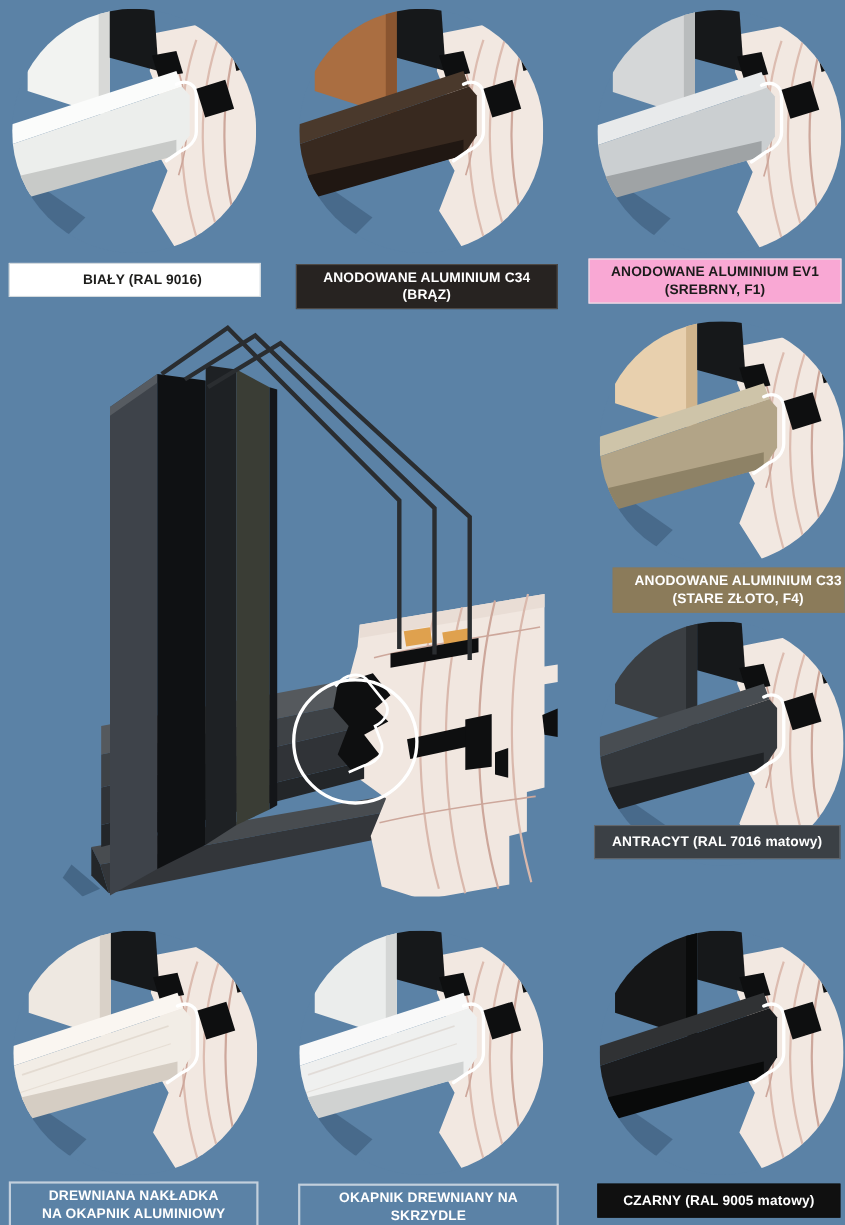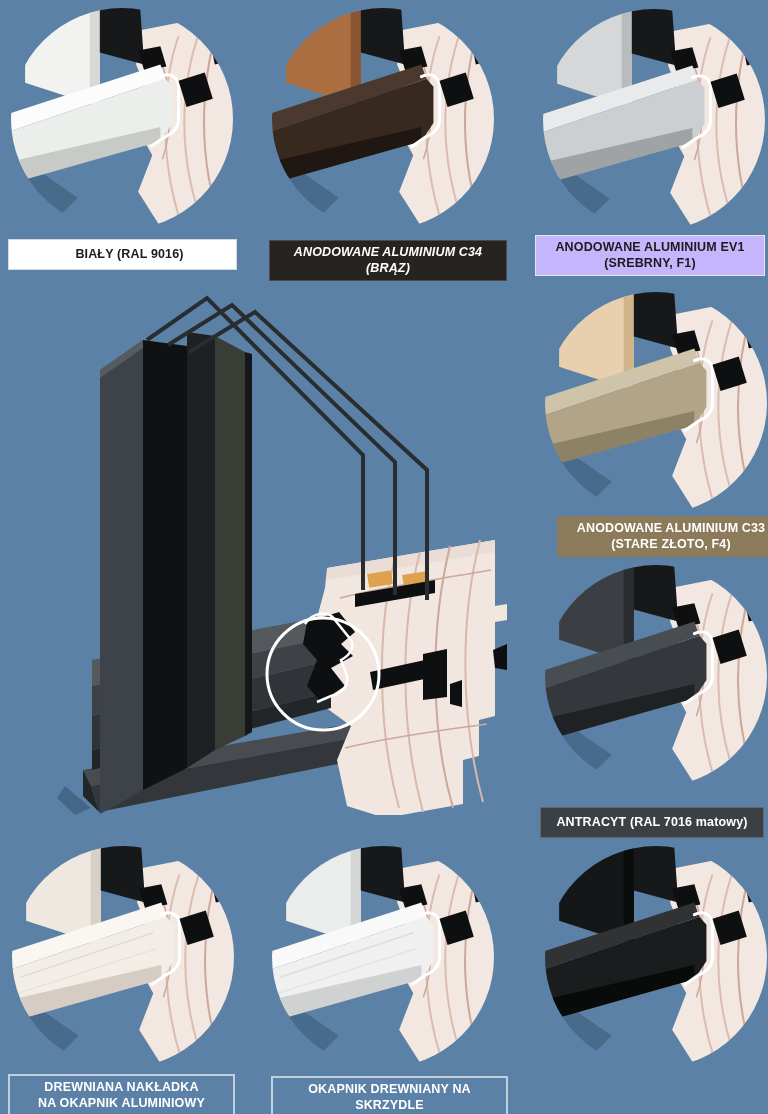--- a/index.html
+++ b/index.html
@@ -17,24 +17,24 @@
   .c-bialy{left:11px;top:8px;}
   .c-braz{left:272px;top:8px;}
   .c-ev1{left:543px;top:9px;}
   .c-c33{left:545px;top:292px;}
   .c-antracyt{left:545px;top:565px;}
   .c-nakladka{left:12px;top:846px;}
   .c-skrzydlo{left:272px;top:846px;}
   .c-czarny{left:545px;top:846px;}
   
   .lab-bialy{left:8px;top:239px;width:229px;padding-left:20px;}
-  .lab-braz{left:269px;top:240px;width:238px;font-style:italic;}
+  .lab-braz{left:269px;top:240px;width:238px;}
   .lab-ev1{left:535px;top:235px;width:230px;}
   .lab-c33{left:537px;top:516px;width:228px;}
-  .lab-antracyt{left:540px;top:807px;width:224px;}
+  .lab-antracyt{left:540px;top:750px;width:224px;}
   .lab-nakladka{left:8px;top:1074px;width:227px;}
   .lab-skrzydlo{left:271px;top:1076px;width:237px;}
   .lab-czarny{left:543px;top:1076px;width:221px;}
   .center-art{position:absolute;left:55px;top:288px;width:460px;height:527px;}
   .center-art svg{display:block;width:100%;height:100%;}
 </style>
 </head>
 <body style="background-color: rgb(91, 130, 166);">
 
 <div class="stage">
@@ -267,28 +267,29 @@
       <path d="M6,146 L142,102" fill="none" stroke-width="1" opacity="0.6" stroke="none"></path>
     </g>
     <path d="M148,68 c10,-5 18,1 18,10 l0,32 c0,9 -7,15 -14,18 l-13,9" fill="none" stroke-width="3" stroke-linecap="round" stroke="#ffffff"></path>
     <polygon points="166,72 192,64 200,90 174,98" fill="#0e0f10"></polygon>
     <polygon points="198,36 216,32 216,52 202,56" fill="#0e0f10"></polygon>
   </svg>
 </div>
 
   <div class="label lab-bialy" style="background-color: rgb(255, 255, 255); color: rgb(28, 28, 26); border-color: rgb(211, 218, 222);">BIAŁY (RAL 9016)</div>
   <div class="label lab-braz" style="background-color: rgb(39, 35, 33); color: rgb(255, 255, 255); border-color: rgb(77, 73, 70);">ANODOWANE ALUMINIUM C34 (BRĄZ)</div>
-  <div class="label lab-ev1" style="background-color: #c4b5fd; color: rgb(27, 27, 27); border-color: rgb(228, 230, 233);">ANODOWANE ALUMINIUM EV1
+  <div class="label lab-ev1" style="background-color: #f9a8d4; color: rgb(27, 27, 27); border-color: rgb(228, 230, 233);">ANODOWANE ALUMINIUM EV1
 (SREBRNY, F1)</div>
   <div class="label lab-c33" style="background-color: rgb(139, 123, 90); color: rgb(255, 255, 255); border-color: rgb(139, 123, 90); margin-left: 20px;">ANODOWANE ALUMINIUM C33
 (STARE ZŁOTO, F4)</div>
   <div class="label lab-antracyt" style="background-color: rgb(59, 64, 69); color: rgb(255, 255, 255); border-color: rgb(97, 102, 108);">ANTRACYT (RAL 7016 matowy)</div>
   <div class="label lab-nakladka outlined" style="background-color: transparent; color: rgb(255, 255, 255); border-color: rgb(194, 207, 220);">DREWNIANA NAKŁADKA
 NA OKAPNIK ALUMINIOWY</div>
   <div class="label lab-skrzydlo outlined" style="background-color: transparent; color: rgb(255, 255, 255); border-color: rgb(194, 207, 220);">OKAPNIK DREWNIANY NA SKRZYDLE</div>
+  <div class="label lab-czarny" style="background-color: rgb(16, 16, 16); color: rgb(255, 255, 255); border-color: rgb(16, 16, 16);">CZARNY (RAL 9005 matowy)</div>
 
   <div class="center-art">
     <svg viewBox="0 0 460 527" preserveAspectRatio="none" xmlns="http://www.w3.org/2000/svg">
       <polygon points="10,498 36,520 20,527 2,510" fill="rgba(15,36,58,0.28)"></polygon>
       <g>
         <polygon points="28,482 340,428 352,440 36,498" fill="#484c50"></polygon>
         <polygon points="36,498 352,440 352,462 44,524" fill="#33363a"></polygon>
         <polygon points="28,482 36,498 44,524 28,508" fill="#232629"></polygon>
       </g>
       <g>

